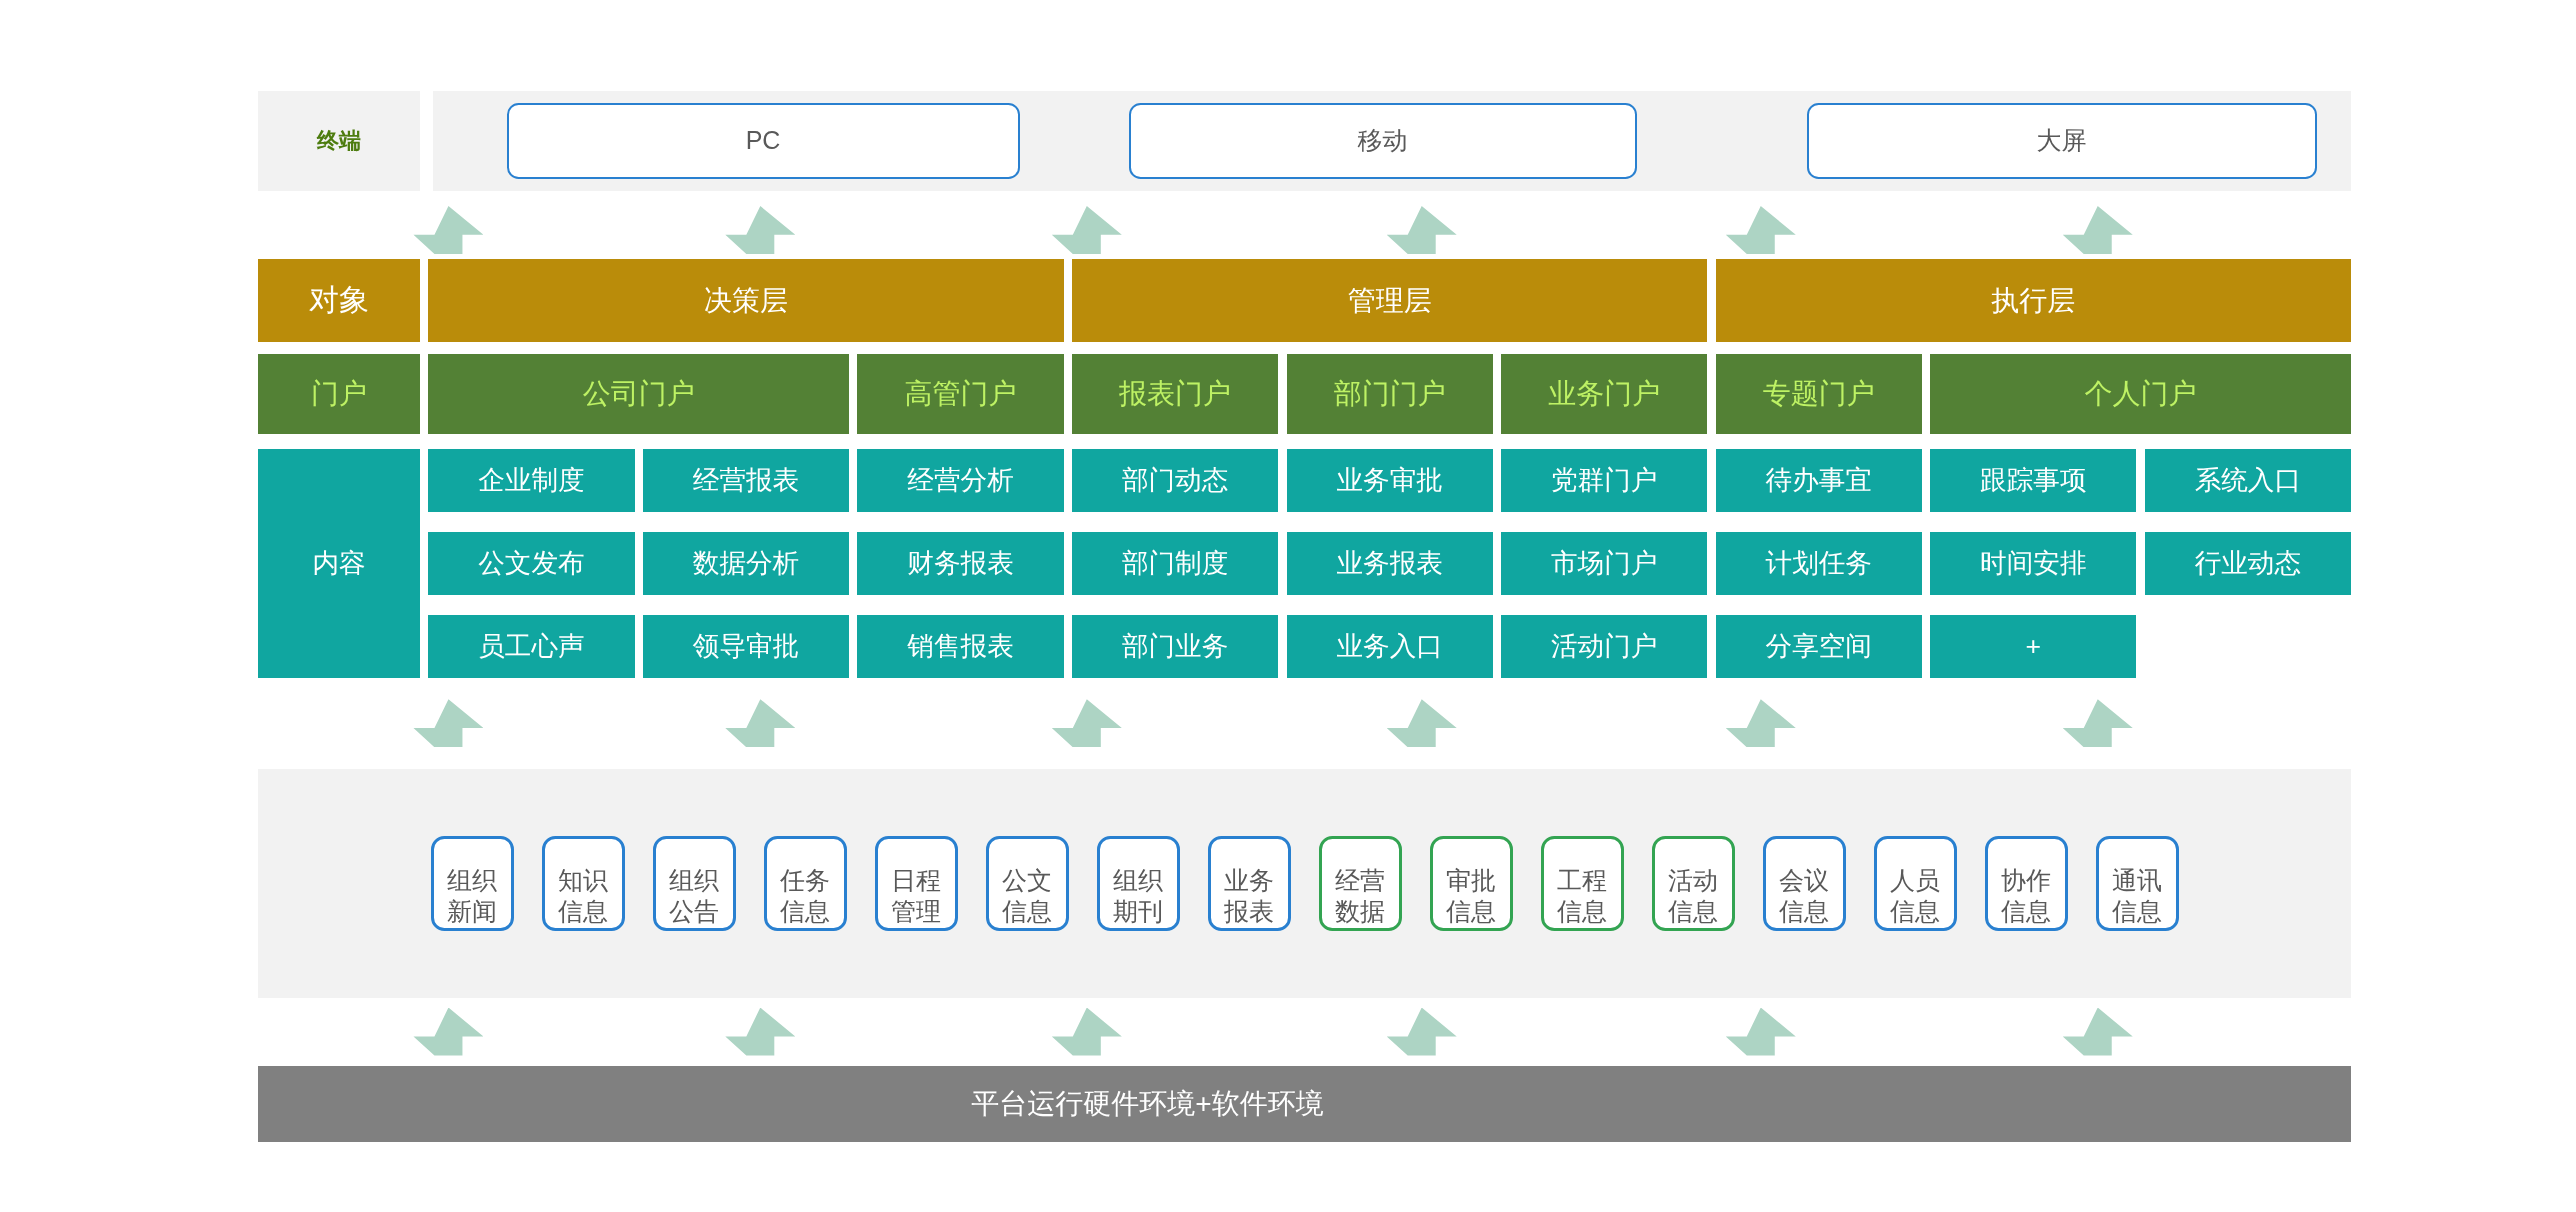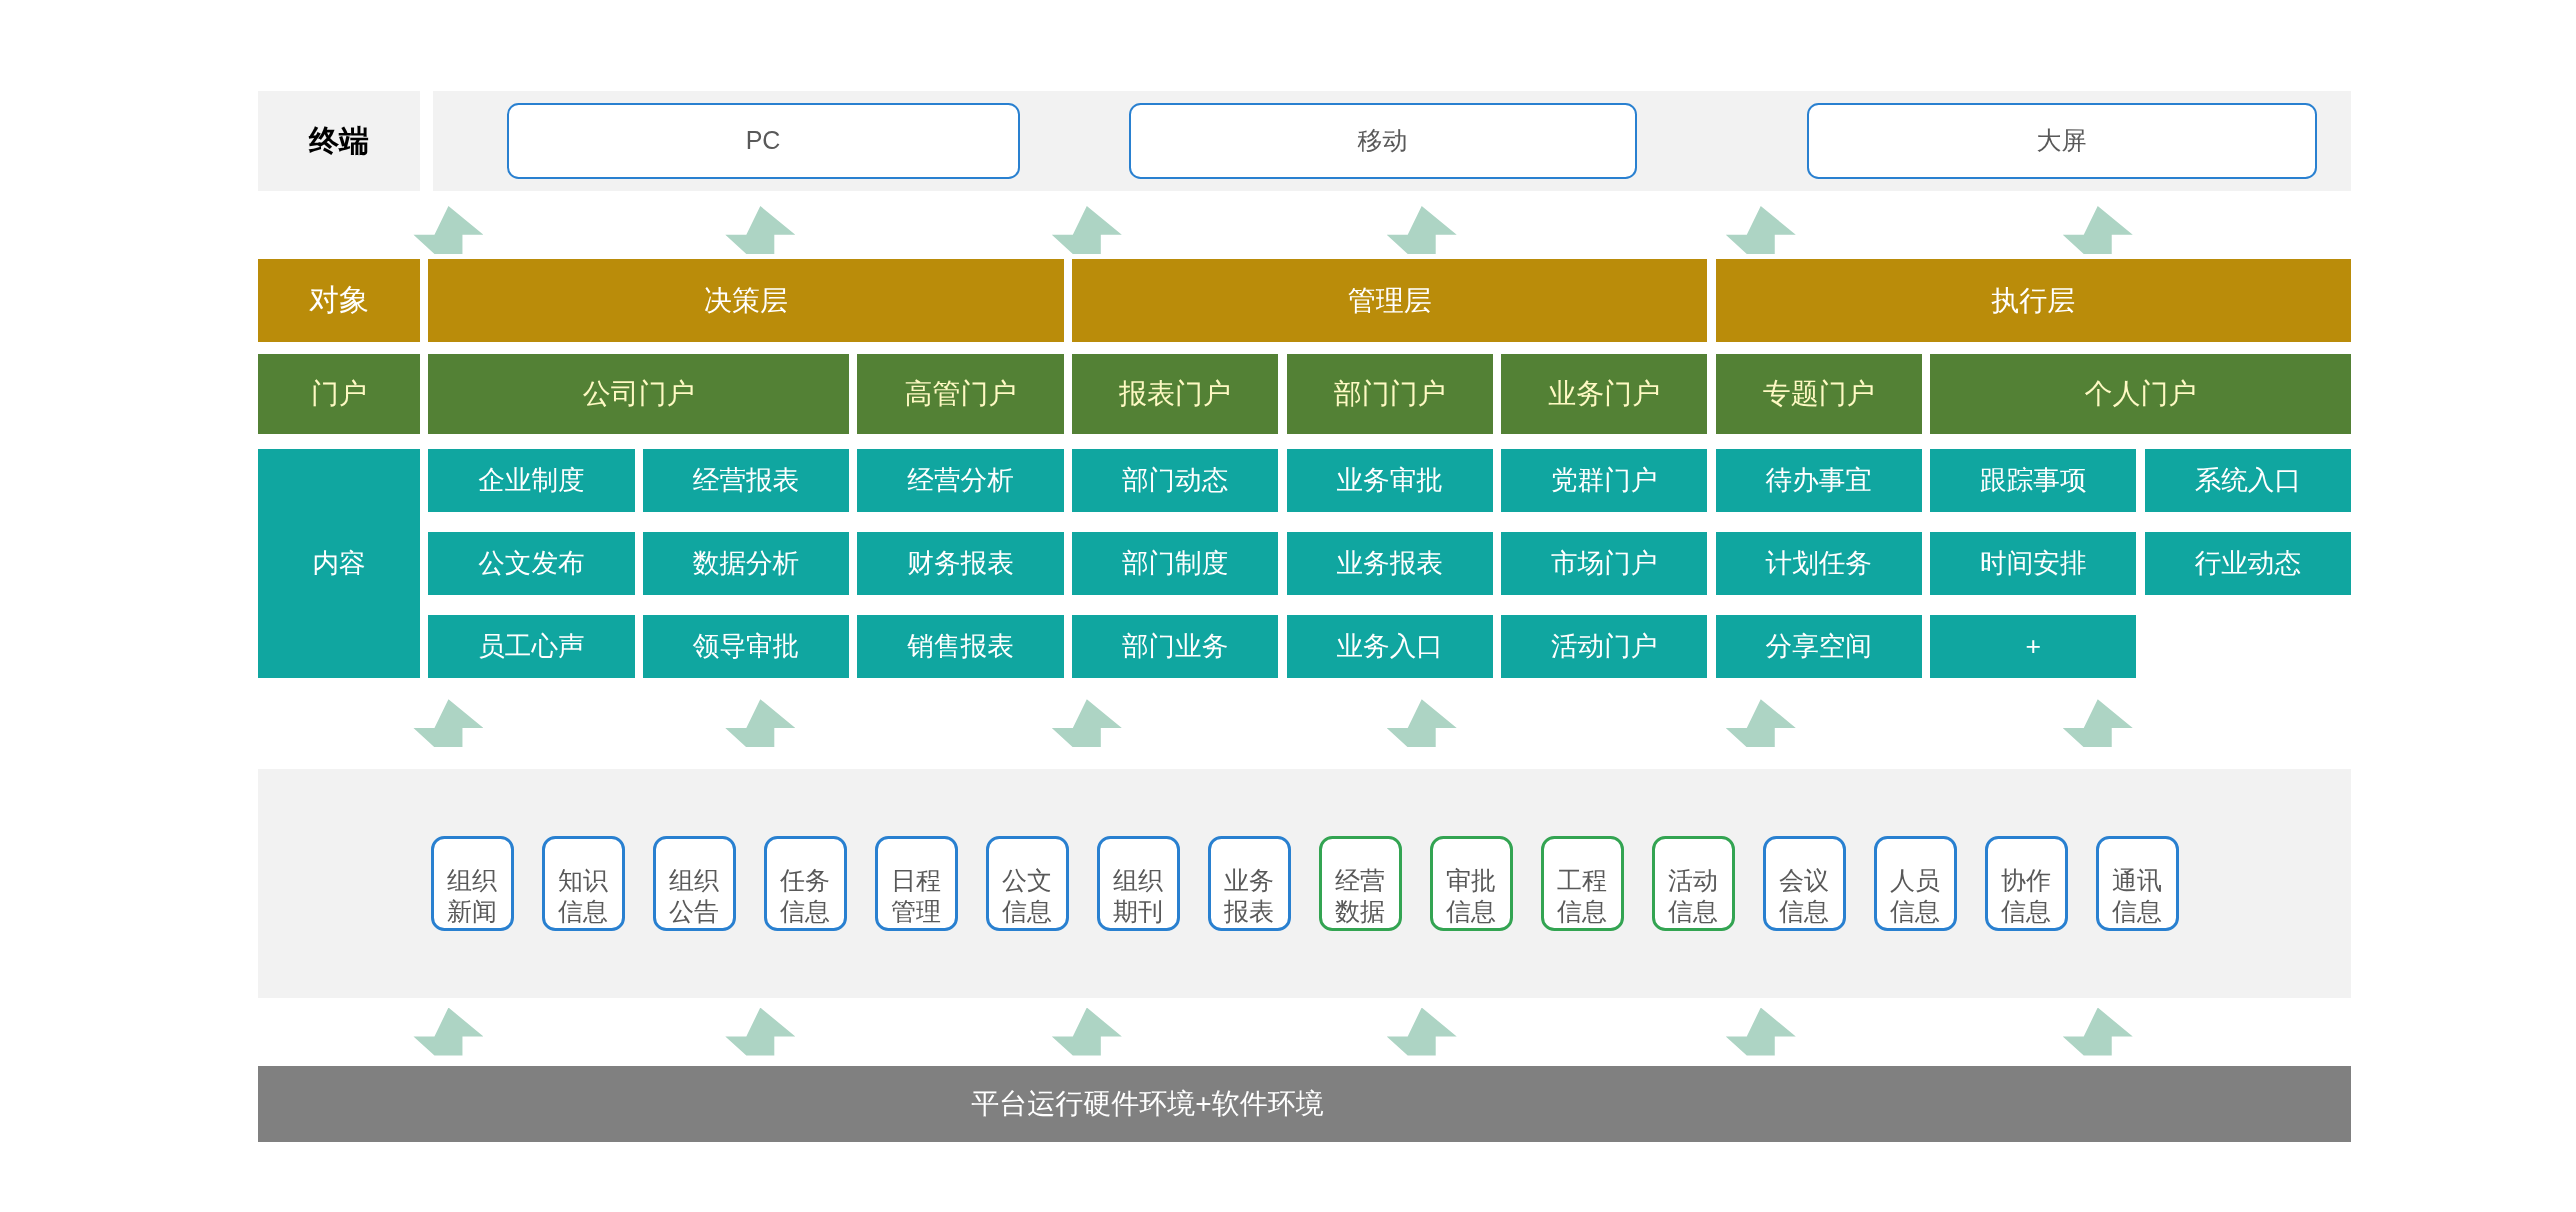--- a/index.html
+++ b/index.html
@@ -5,22 +5,22 @@
   * { margin:0; padding:0; box-sizing:border-box; }
   html,body { width:2576px; height:1213px; background:#ffffff;
               font-family:"Liberation Sans", sans-serif; }
   .canvas { position:relative; width:2093px; margin-left:258px; padding-top:91px; }
 
   
   .grid-row { display:grid; grid-template-columns:162px repeat(9,1fr); column-gap:8.3px; }
 
   
   .terminal-row { display:flex; height:100px; }
-  .terminal-label { width:162px; background:#f2f2f2; color:#000000; font-weight:bold;
-                    font-size:30px; display:flex; align-items:center; justify-content:center; }
+  .terminal-label { width:162px; background:#f2f2f2; color:#4d7c0f; font-weight:bold;
+                    font-size:22px; display:flex; align-items:center; justify-content:center; }
   .terminal-band { position:relative; margin-left:12.5px; flex:1; background:#f2f2f2; }
   .device-box { position:absolute; top:11.6px; height:76px; background:#ffffff;
                 border:2.5px solid #2980d0; border-radius:11.6px; color:#595959; font-size:25px;
                 display:flex; align-items:center; justify-content:center;margin-left:41px; }
   .device-pc    { left:33px;   width:513px; }
   .device-mobile{ left:655px;  width:508px; }
   .device-big   { left:1333px; width:510px; }
 
   
   .arrow-row { position:relative; }
@@ -39,21 +39,21 @@
 
   
   .audience-row { height:83px; margin-bottom:11.6px; }
   .gold-cell { background:#ba8c0a; color:#ffffff; font-size:28px;
                display:flex; align-items:center; justify-content:center; }
   .row-label { font-size:30px; color:#ffffff; display:flex; align-items:center; justify-content:center; }
   .span2 { grid-column:span 2; } .span3 { grid-column:span 3; }
 
   
   .portal-row { height:80px; margin-bottom:15px; }
-  .green-cell { background:#538135; color:#fef9c3; font-size:28px;
+  .green-cell { background:#538135; color:#bef264; font-size:28px;
                 display:flex; align-items:center; justify-content:center; }
 
   
   .content-grid { grid-template-rows:repeat(3,63px); row-gap:20px; }
   .teal-cell { background:#10a6a0; color:#ffffff; font-size:26.6px;
                display:flex; align-items:center; justify-content:center; }
   .content-label { grid-row:1 / 4; }
 
   
   .info-band { height:229px; background:#f2f2f2; display:flex; align-items:center;

